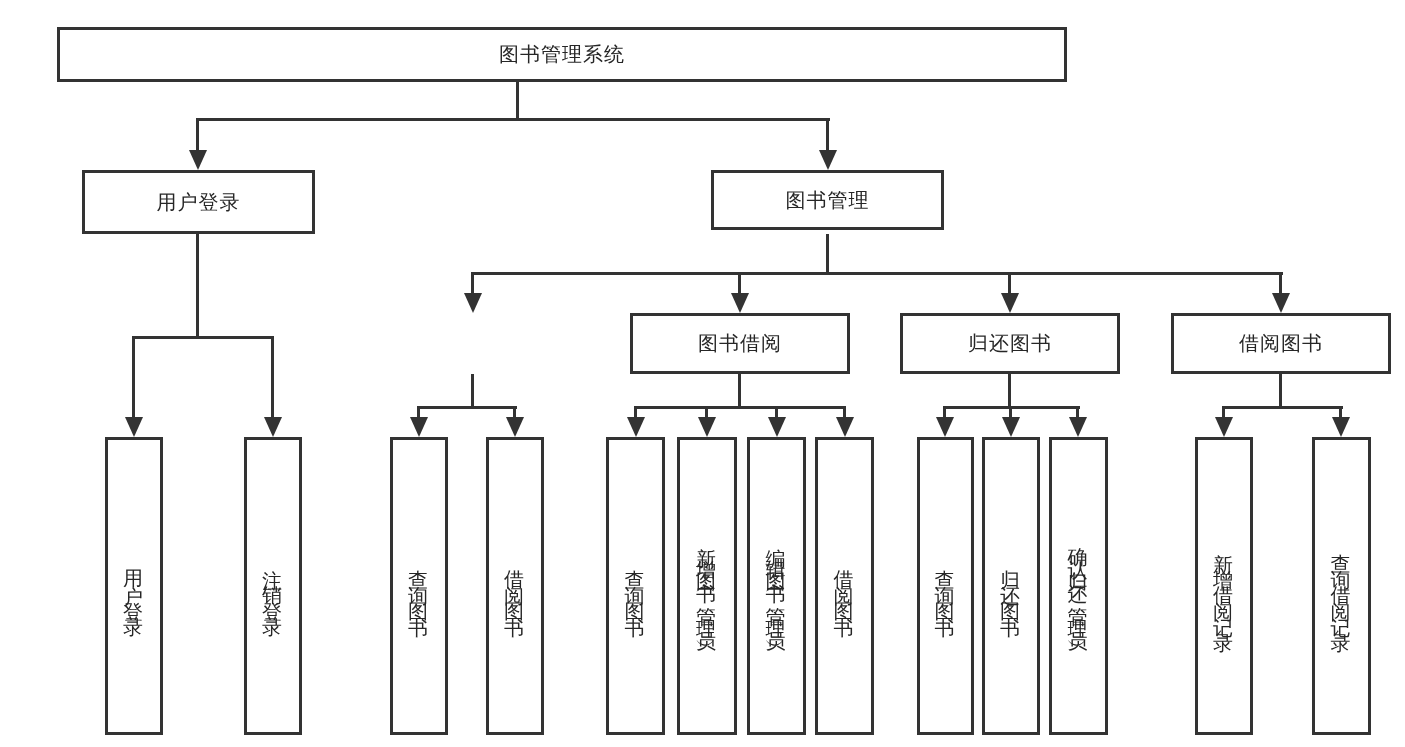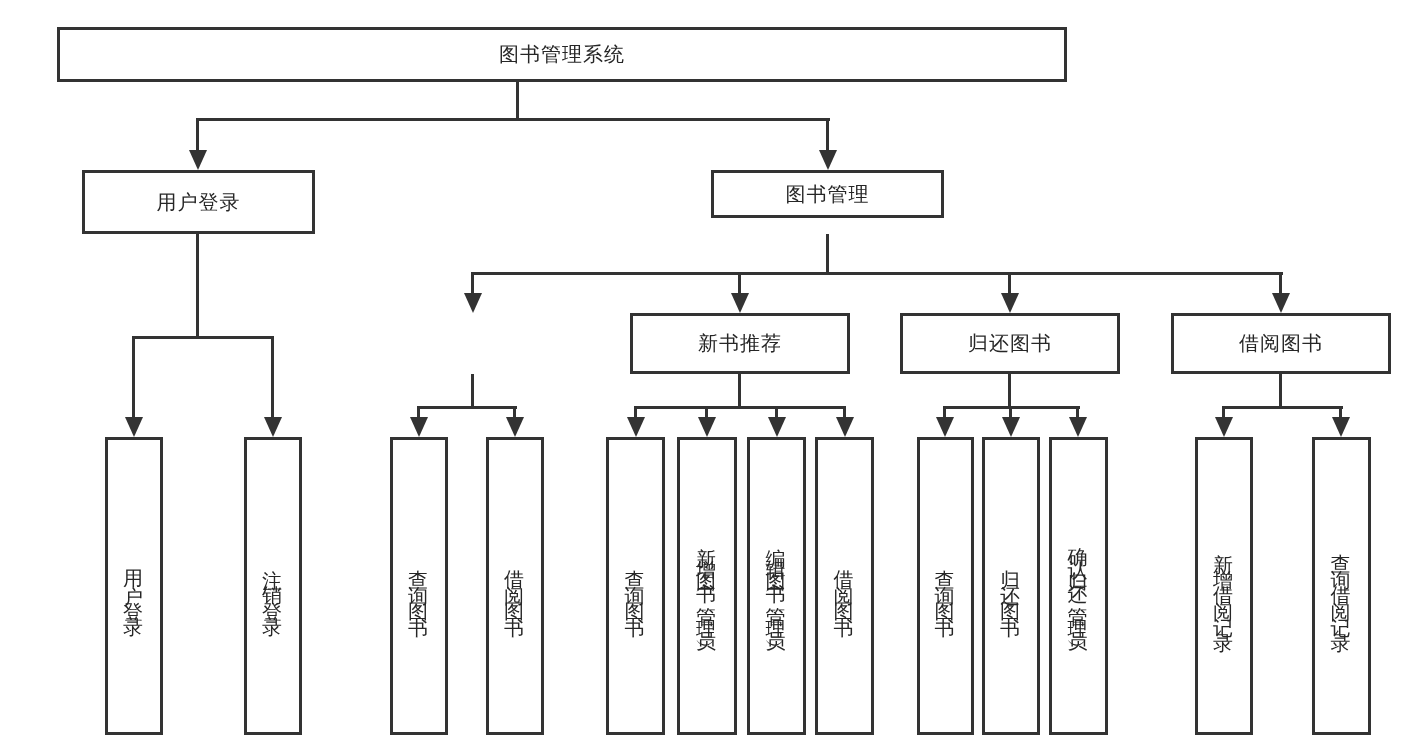--- a/index.html
+++ b/index.html
@@ -128,24 +128,24 @@
   <div class="hl" style="left:1222px; top:406px; width:121px;"></div>
   <div class="vl" style="left:1222px; top:406px; height:11px;"></div>
   <div class="ah" style="left:1215px; top:417px;"></div>
   <div class="vl" style="left:1339px; top:406px; height:11px;"></div>
   <div class="ah" style="left:1332px; top:417px;"></div>
 
   <div class="hbox" style="left:13px; top:27px; width:1010px; height:55px;margin-left:44px;">图书管理系统</div>
 
   <div class="hbox" style="left:82px; top:170px; width:233px; height:64px;">用户登录</div>
 
-  <div class="hbox" style="left:711px; top:170px; width:233px; height:48px;">图书管理</div>
+  <div class="hbox" style="left:711px; top:170px; width:233px; height:60px;">图书管理</div>
 
 
-  <div class="hbox" style="left:630px; top:313px; width:220px; height:61px;">新书推荐</div>
+  <div class="hbox" style="left:630px; top:313px; width:220px; height:61px;">图书借阅</div>
 
   <div class="hbox" style="left:900px; top:313px; width:220px; height:61px;">归还图书</div>
 
   <div class="hbox" style="left:1171px; top:313px; width:220px; height:61px;">借阅图书</div>
 
   <div class="vbox" style="left:105px; top:437px; width:58px; height:298px;">
     <span>用户登录</span>
   </div>
   <div class="vbox" style="left:244px; top:437px; width:58px; height:298px;">
     <span>注销登录</span>

